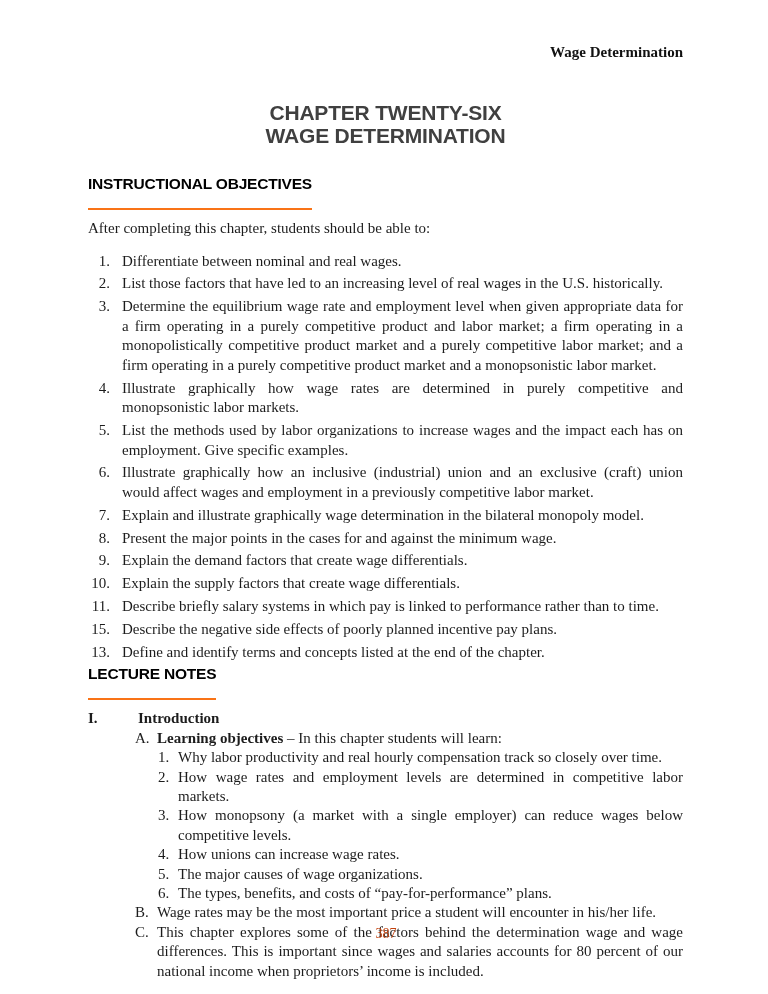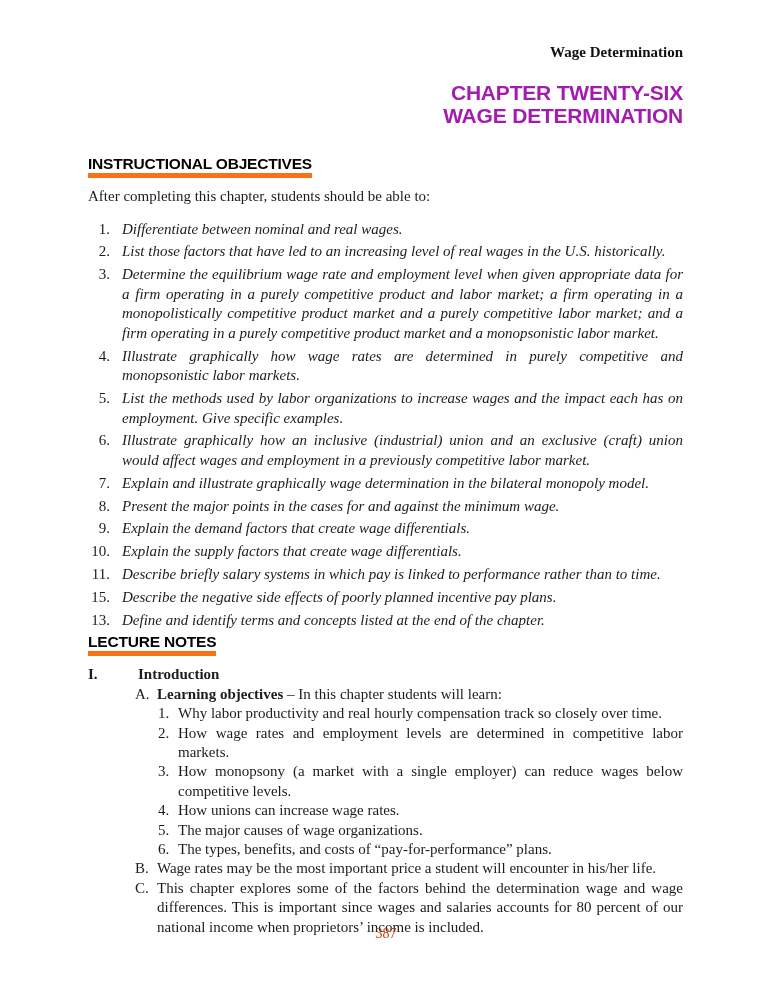--- a/index.html
+++ b/index.html
@@ -22,43 +22,43 @@
     padding: 44px 85px 0 88px;
   }
   .running-header {
     text-align: right;
     font-weight: bold;
     font-size: 15px;
     color: #111;
     line-height: 16px;
   }
   .chapter-title {
-    margin-top: 22px;
-    text-align: right;
+    margin-top: 42px;
+    text-align: center;
     font-family: "Liberation Sans", sans-serif;
     font-weight: 700;
     font-size: 21px;
     line-height: 22.5px;
     letter-spacing: -0.2px;
-    color: #a21caf;
+    color: #404040;
   }
   .heading-row {
     margin-top: 28px;
   }
   .ln-heading-row {
   }
   .section-heading {
     display: inline-block;
     font-family: "Liberation Sans", sans-serif;
     font-weight: 700;
     font-size: 15.5px;
     letter-spacing: -0.2px;
     color: #000;
-    border-bottom: 5px solid #f97316;
-    padding-bottom: 1px;
+    border-bottom: 2px solid #f97316;
+    padding-bottom: 16px;
     line-height: 17px;
   }
   .objectives-intro {
     margin-top: 9px;
     line-height: 19.6px;
   }
   .objectives-list {
     margin-top: 13px;
   }
   .obj-item {
@@ -68,21 +68,20 @@
     line-height: 19.6px;
   }
   .obj-num {
     position: absolute;
     left: 0;
     width: 22px;
     text-align: right;
   }
   .obj-text {
     text-align: justify;
-    font-style: italic;
   }
   .ln-head {
     margin-top: 9px;
     position: relative;
     padding-left: 50px;
     font-weight: bold;
     line-height: 19.4px;
   }
   .ln-num {
     position: absolute;

